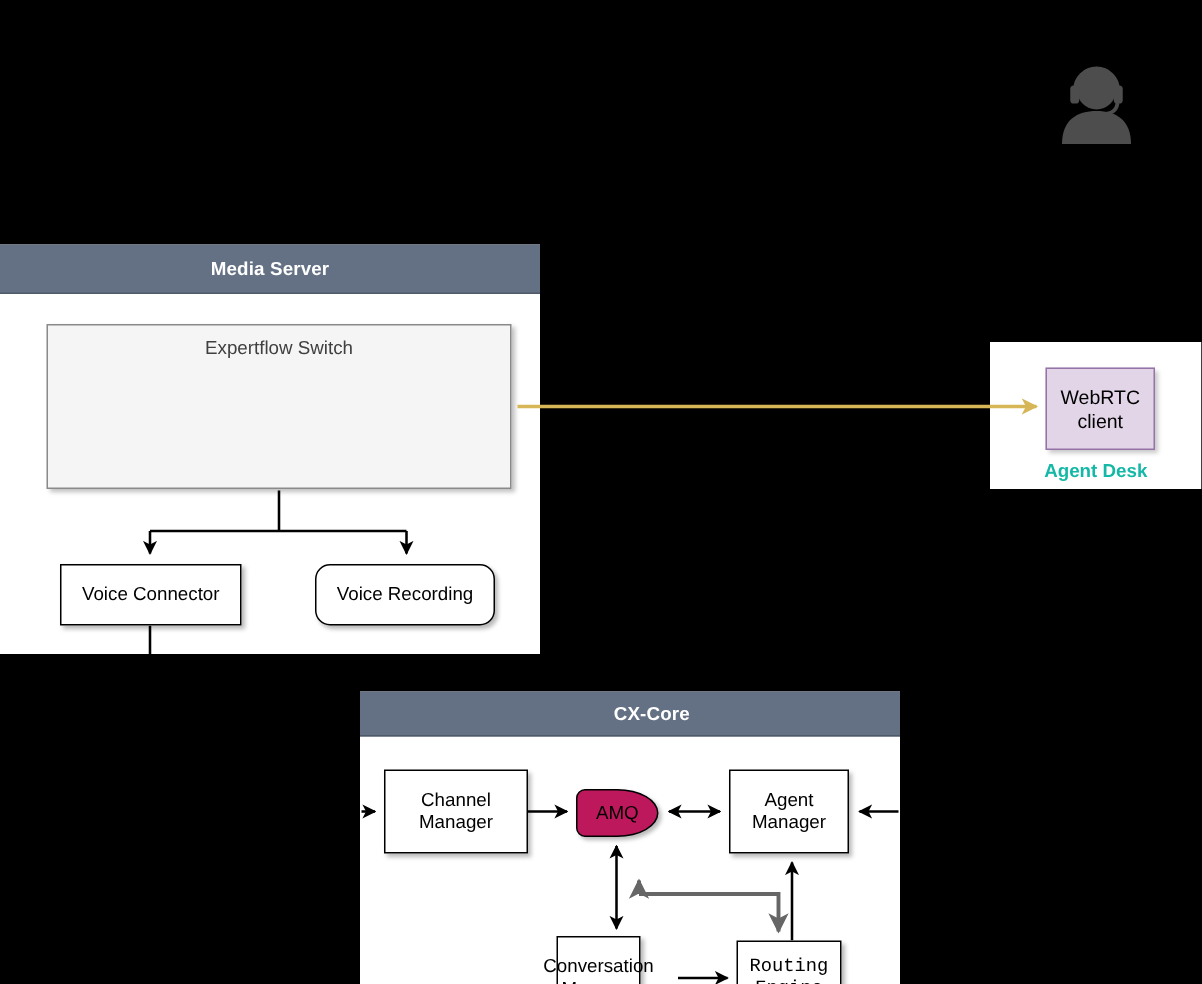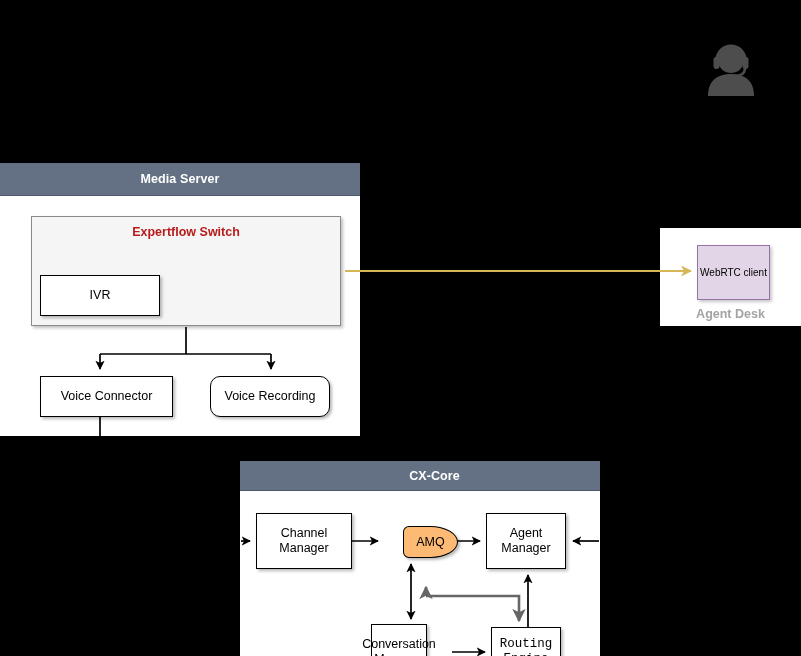--- a/index.html
+++ b/index.html
@@ -82,40 +82,40 @@
     border: 1px solid #8a8a8a;
     box-shadow: 2px 2px 3px rgba(0,0,0,0.25);
     z-index: 3;
   }
   #expertflow-switch .group-title {
     position: absolute;
     left: 0; top: 8px;
     width: 100%;
     text-align: center;
     font-size: 12.5px;
-    font-weight: bold;
-    color: #b91c1c;
+    font-weight: normal;
+    color: #404040;
   }
 
   #ivr-node       { left: 40px;  top: 239px; width: 120px; height: 41px; }
-  #voice-connector{ left: 40px;  top: 340px; width: 133px; height: 41px; }
+  #voice-connector{ left: 40px;  top: 340px; width: 121px; height: 41px; }
   #voice-recording{ left: 210px; top: 340px; width: 120px; height: 41px; border-radius: 10px; }
 
   #channel-manager{ left: 256px; top: 477px; width: 96px;  height: 56px; }
   #agent-manager  { left: 486px; top: 477px; width: 80px;  height: 56px; }
   #conversation-manager { left: 371px; top: 588px; width: 56px; height: 56px; }
   #routing-engine { left: 491px; top: 591px; width: 70px;  height: 50px; font-family: Liberation Mono, monospace; }
 
   
   #amq-node {
     position: absolute;
-    left: 403px; top: 490px;
+    left: 384px; top: 490px;
     width: 55px; height: 32px;
     box-sizing: border-box;
-    background: #fdba74;
+    background: #be185d;
     border: 1.8px solid #000000;
     border-radius: 6px 50% 50% 6px / 6px 50% 50% 6px;
     display: flex;
     align-items: center;
     justify-content: center;
     font-size: 12.5px;
     color: #000000;
     box-shadow: 2px 2px 3px rgba(0,0,0,0.28);
     z-index: 6;
   }
@@ -125,34 +125,34 @@
     position: absolute;
     left: 697px; top: 209px;
     width: 73px; height: 55px;
     box-sizing: border-box;
     background: #e1d5e7;
     border: 1.4px solid #9673a6;
     display: flex;
     align-items: center;
     justify-content: center;
     text-align: center;
-    font-size: 10px;
+    font-size: 13px;
     color: #000000;
     line-height: 1.2;
     box-shadow: 2px 2px 3px rgba(0,0,0,0.22);
     z-index: 6;
   }
   #agent-desk-label {
     position: absolute;
     left: 660px; top: 271px;
     width: 141px;
     text-align: center;
     font-size: 12.5px;
     font-weight: bold;
-    color: #a3a3a3;
+    color: #14b8a6;
     z-index: 6;
   }
 
   
   #agent-avatar {
     position: absolute;
     left: 700px; top: 2px;
     width: 62px; height: 58px;
     z-index: 6;
   }
@@ -188,21 +188,20 @@
   </svg>
 
   <div class="panel" id="media-server-panel">
     <div class="panel-header">Media Server</div>
   </div>
 
   <div id="expertflow-switch">
     <div class="group-title">Expertflow Switch</div>
   </div>
 
-  <div class="node" id="ivr-node">IVR</div>
 
   <div class="node" id="voice-connector">Voice Connector</div>
 
   <div class="node" id="voice-recording">Voice Recording</div>
 
   <div class="panel" id="agent-desk-panel"></div>
   <div id="webrtc-client">WebRTC client</div>
   <div id="agent-desk-label">Agent Desk</div>
 
   <div class="panel" id="cx-core-panel">

